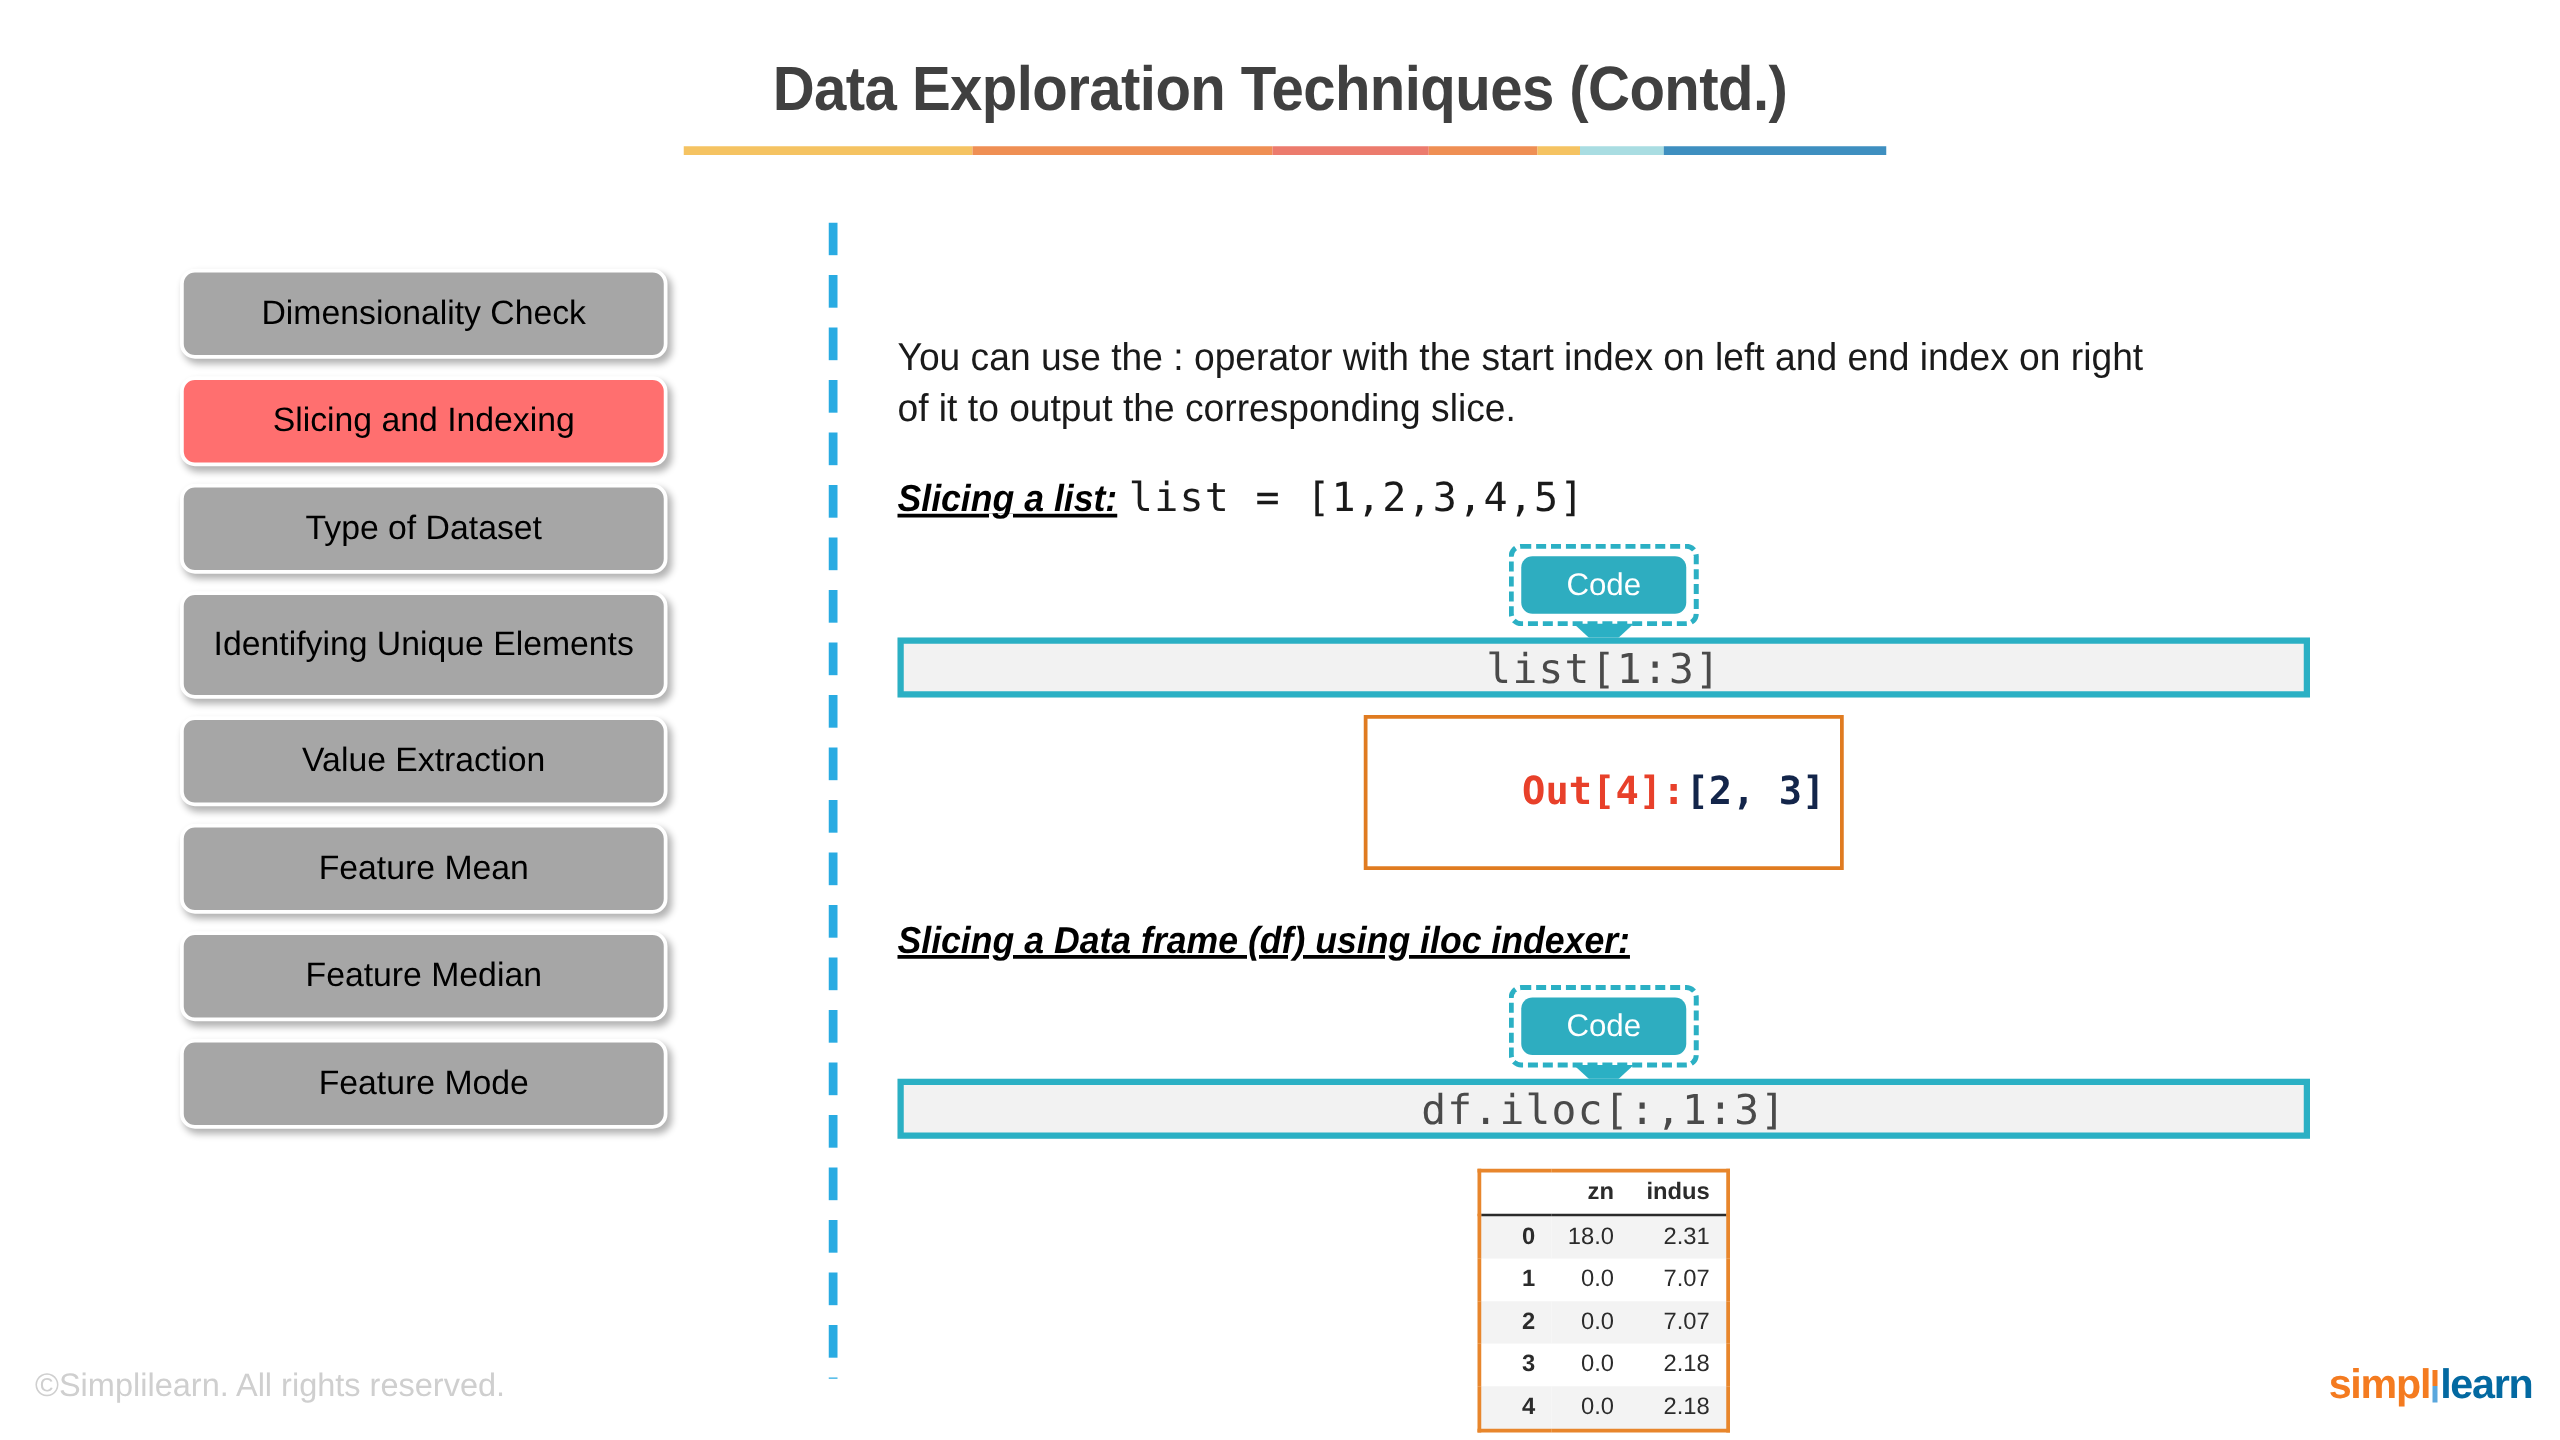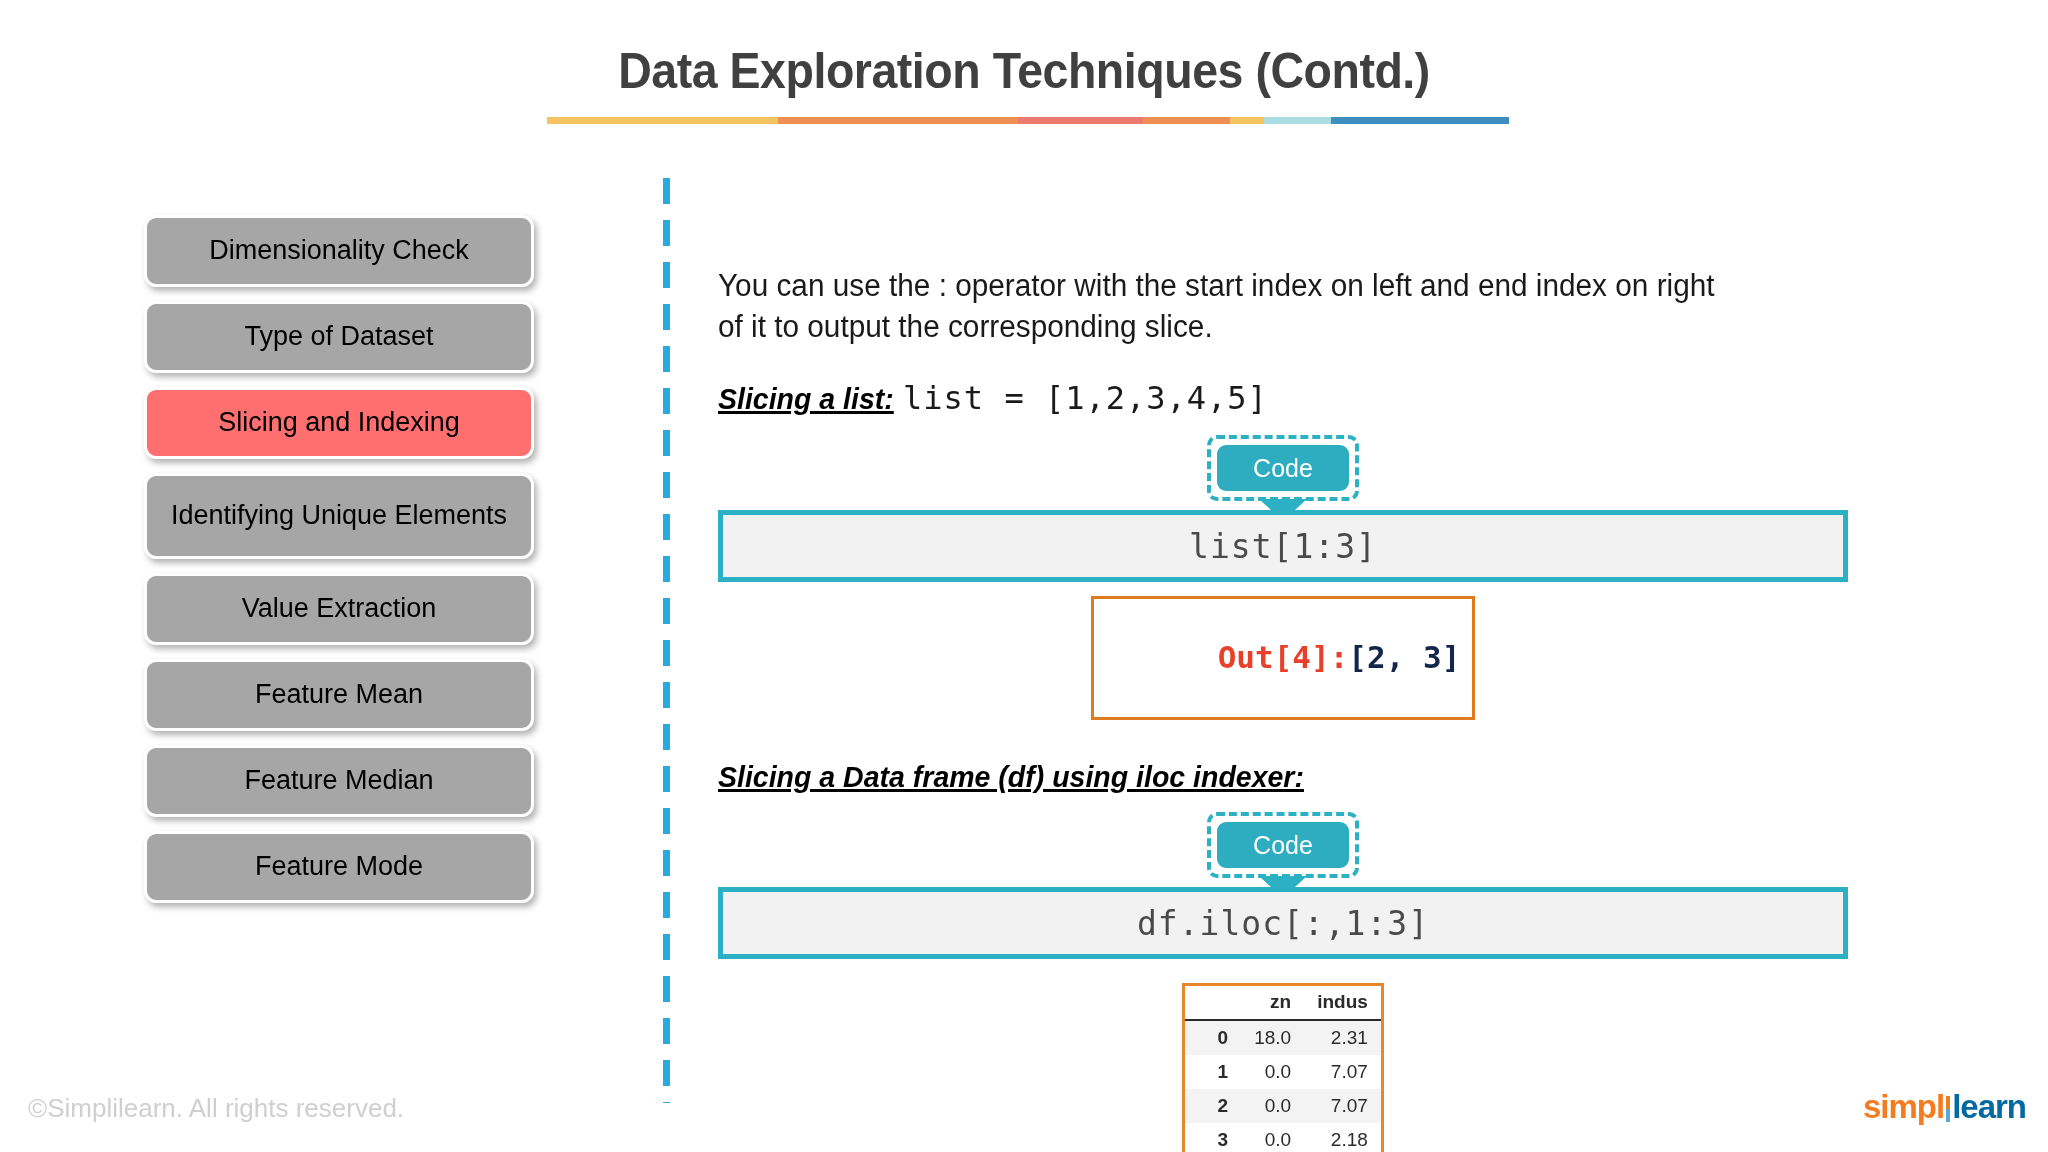--- a/index.html
+++ b/index.html
@@ -154,21 +154,21 @@
     border-left: 24px solid transparent;
     border-right: 24px solid transparent;
     border-top: 22px solid #2bb0c4;
   }
 
   
   .code-box {
     position: relative;
     background: #f2f2f2;
     border: 5px solid #2bb0c4;
-    height: 72px;
+    height: 48px;
     display: flex;
     align-items: center;
     justify-content: center;
     margin-top: 9px;
     box-sizing: border-box;
   }
   .code-box-text {
     font-family: "DejaVu Sans Mono", "Liberation Mono", monospace;
     font-size: 33px;
     color: #4a4a4a;
@@ -268,25 +268,25 @@
     <span style="background: rgb(239, 143, 84); width: 9%;"></span>
     <span style="background: rgb(245, 195, 98); width: 3.5%;"></span>
     <span style="background: rgb(169, 221, 226); width: 7%;"></span>
     <span style="background: rgb(62, 143, 192); width: 18.5%;"></span>
   </div>
 
 <div id="sidebar">
     <div class="side-item h1">
       <span>Dimensionality Check</span>
     </div>
-    <div class="side-item h1">
-      <span>Type of Dataset</span>
-    </div>
     <div class="side-item h1 active">
       <span>Slicing and Indexing</span>
+    </div>
+    <div class="side-item h1">
+      <span>Type of Dataset</span>
     </div>
     <div class="side-item h2">
       <span>Identifying Unique Elements</span>
     </div>
     <div class="side-item h1">
       <span>Value Extraction</span>
     </div>
     <div class="side-item h1">
       <span>Feature Mean</span>
     </div>

